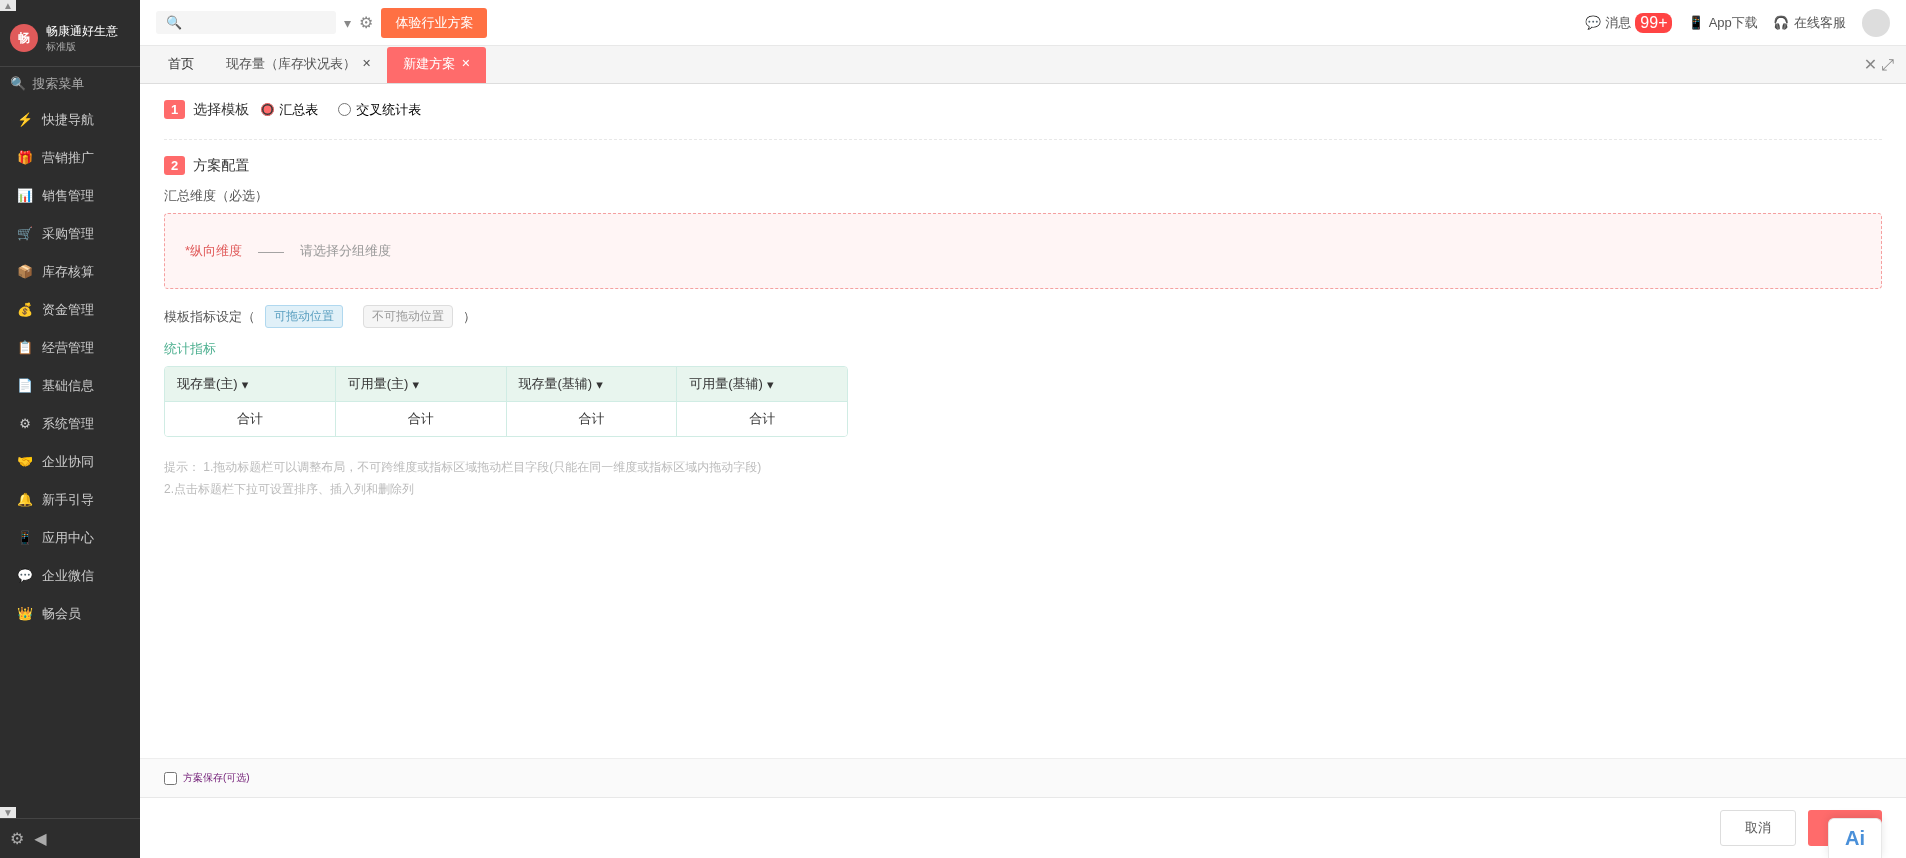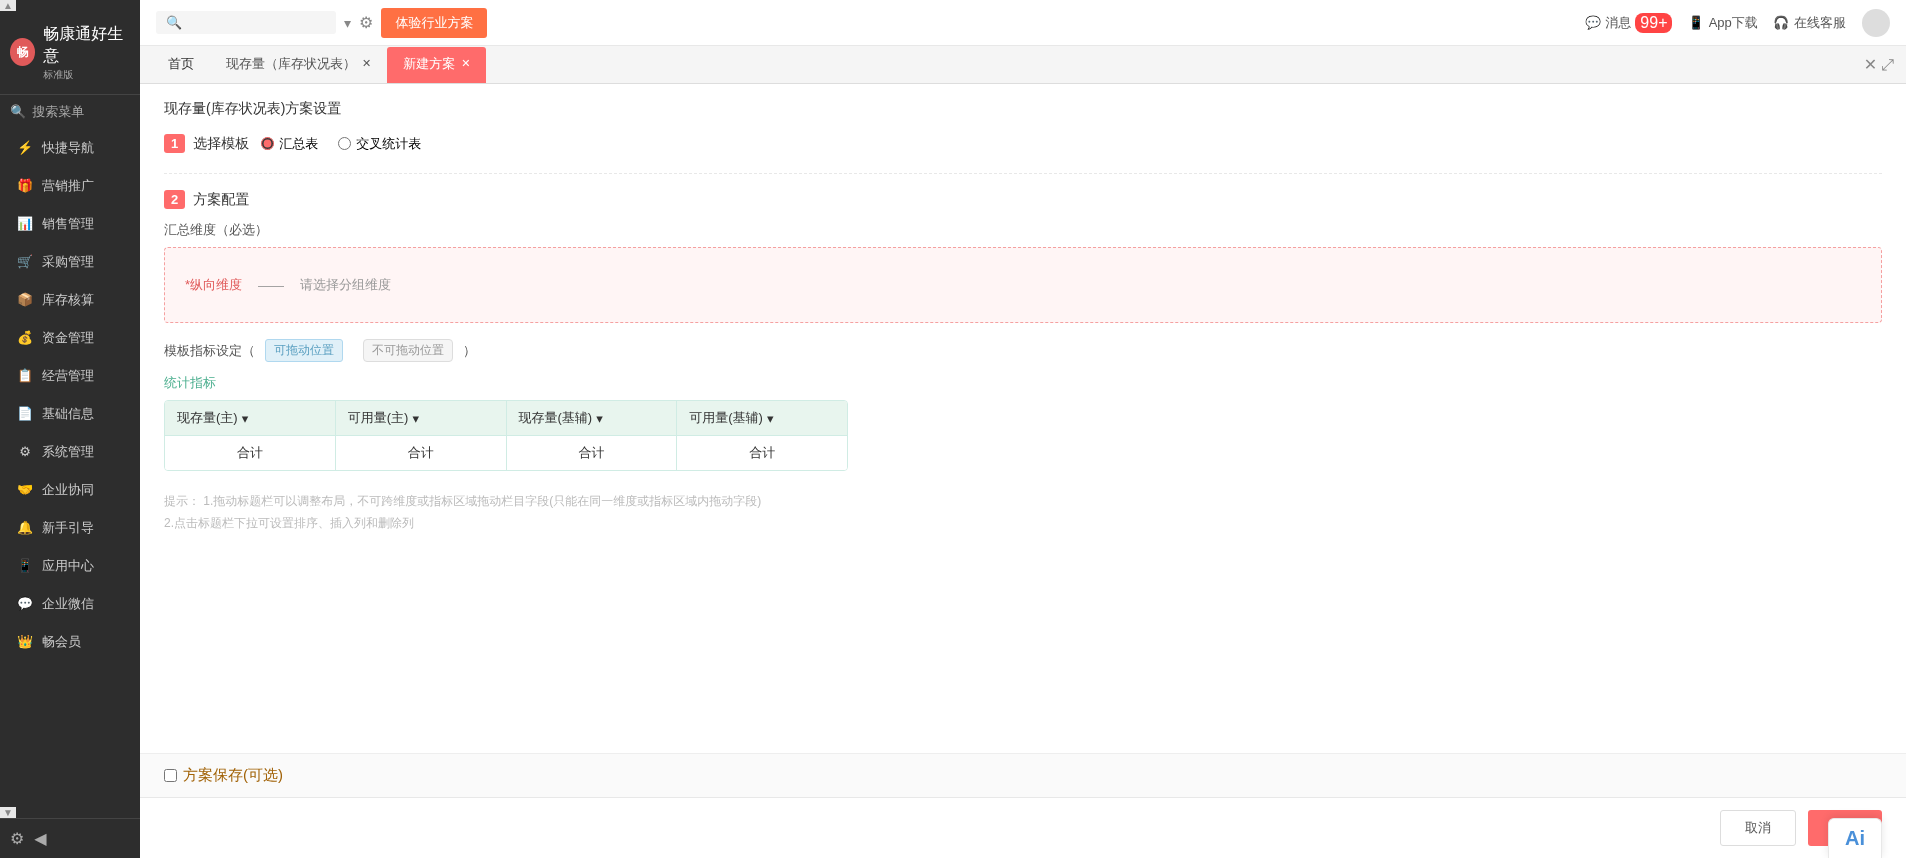--- a/index.html
+++ b/index.html
@@ -29,21 +29,21 @@
       border-radius: 50%;
       display: flex;
       align-items: center;
       justify-content: center;
       color: white;
       font-size: 12px;
       font-weight: bold;
     }
     .sidebar-logo-text {
       color: #fff;
-      font-size: 16px;
+      font-size: 12px;
       line-height: 1.4;
     }
     .sidebar-logo-badge {
       font-size: 10px;
       color: #aaa;
     }
     .sidebar-search {
       padding: 8px 10px;
       display: flex;
       align-items: center;
@@ -367,22 +367,22 @@
     .save-section {
       padding: 12px 24px;
       background: #fafafa;
       border-top: 1px solid #eee;
       display: flex;
       align-items: center;
       gap: 6px;
       flex-shrink: 0;
     }
     .save-section label {
-      font-size: 15px;
-      color: #a16207;
+      font-size: 10px;
+      color: #701a75;
       cursor: pointer;
     }
 
     
     .footer {
       background: white;
       border-top: 1px solid #e8e8e8;
       padding: 12px 24px;
       display: flex;
       justify-content: flex-end;
@@ -578,21 +578,20 @@
     </div>
     <div style="margin-left:auto; display:flex; align-items:center; gap:4px;">
       <button class="panel-ctrl-btn">✕</button>
       <button class="panel-ctrl-btn">⤢</button>
     </div>
   </div>
 
   <div class="content">
     <div class="panel">
 
-      <div class="panel-title">现存量(库存状况表)方案设置</div>
 
       <div class="step-section">
         <div class="step-header">
           <span class="step-badge">1</span>
           <span class="step-title">选择模板</span>
           <div class="radio-group">
             <label class="radio-option">
               <input type="radio" name="template" checked="" style="">
               <span>汇总表</span>
             </label>

